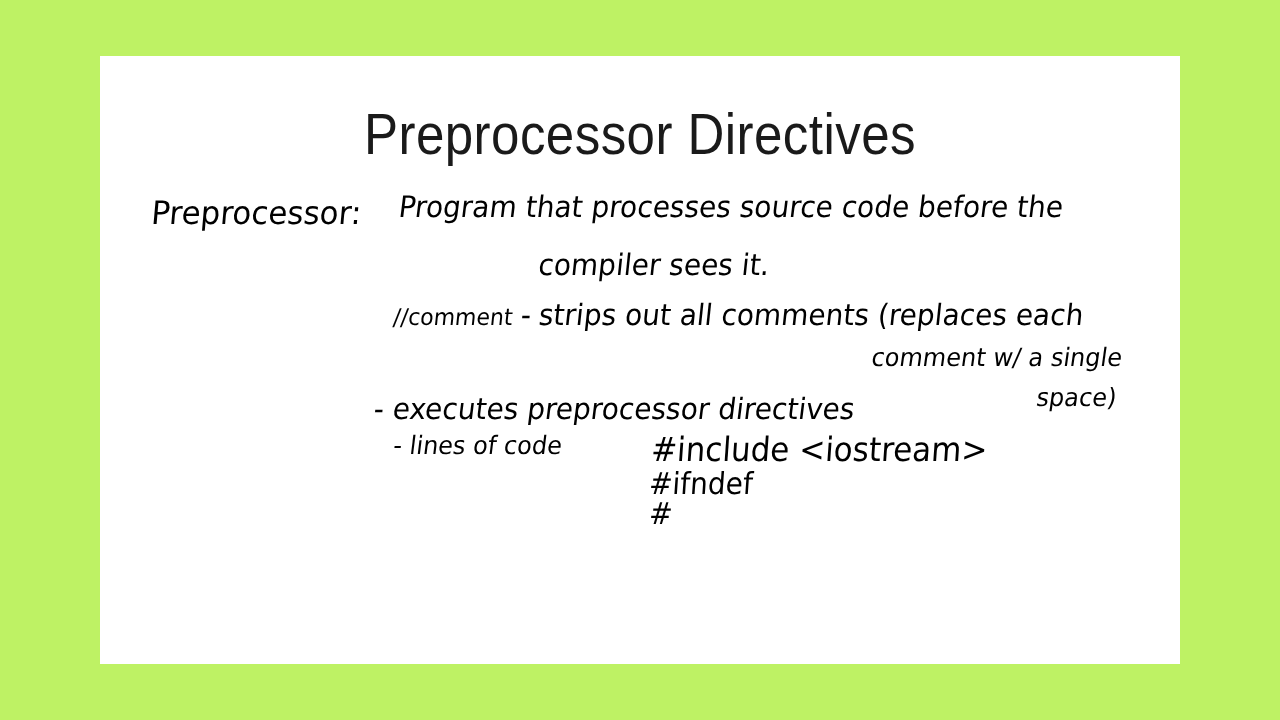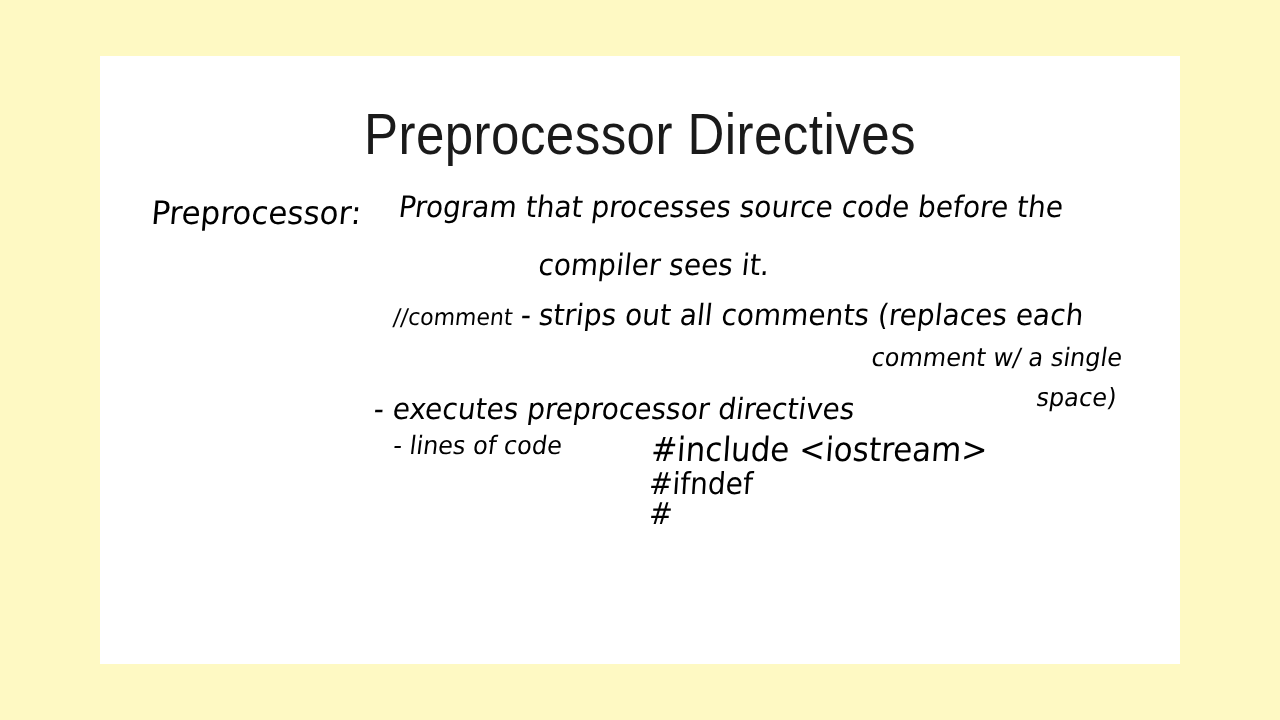--- a/index.html
+++ b/index.html
@@ -13,21 +13,21 @@
     height: 720px;
     overflow: hidden;
     font-family: "Liberation Sans", sans-serif;
   }
 
   
   #slide-viewer {
     position: relative;
     width: 1280px;
     height: 720px;
-    background: #fef9c3;
+    background: #bef264;
   }
 
   
   #slide-canvas {
     position: absolute;
     left: 100px;
     top: 56px;
     width: 1080px;
     height: 608px;
     background: #ffffff;

